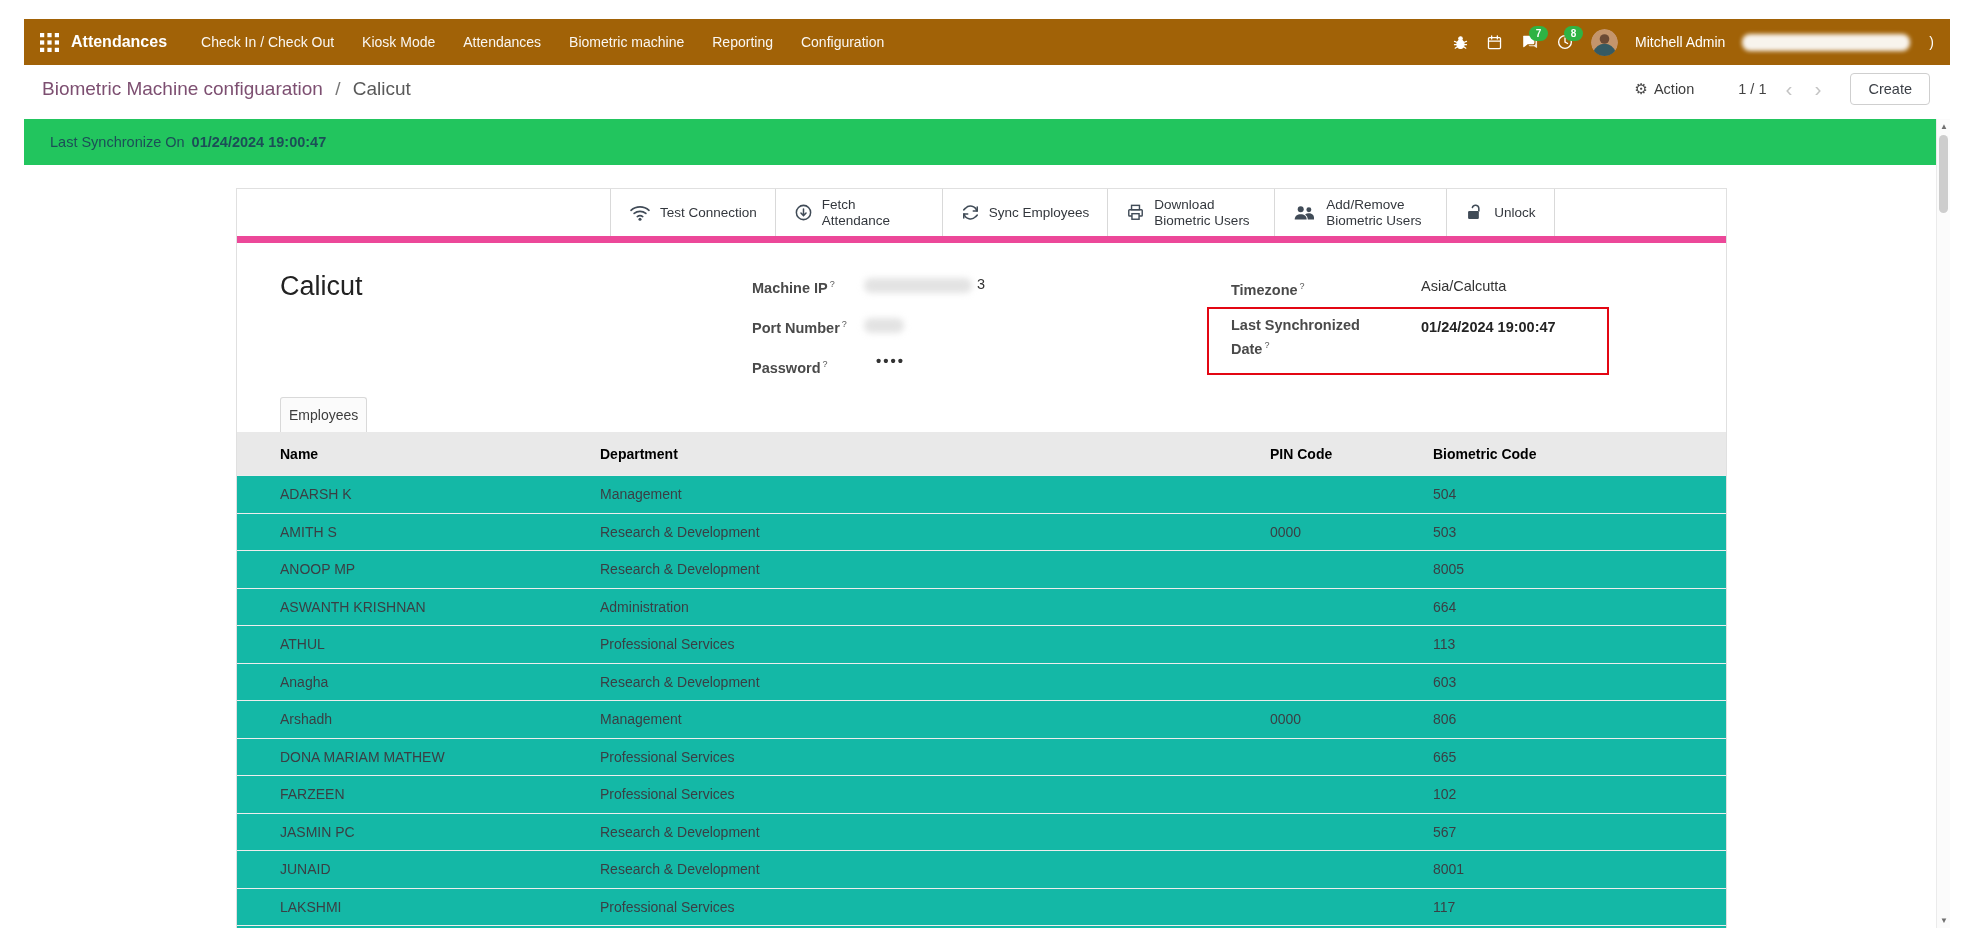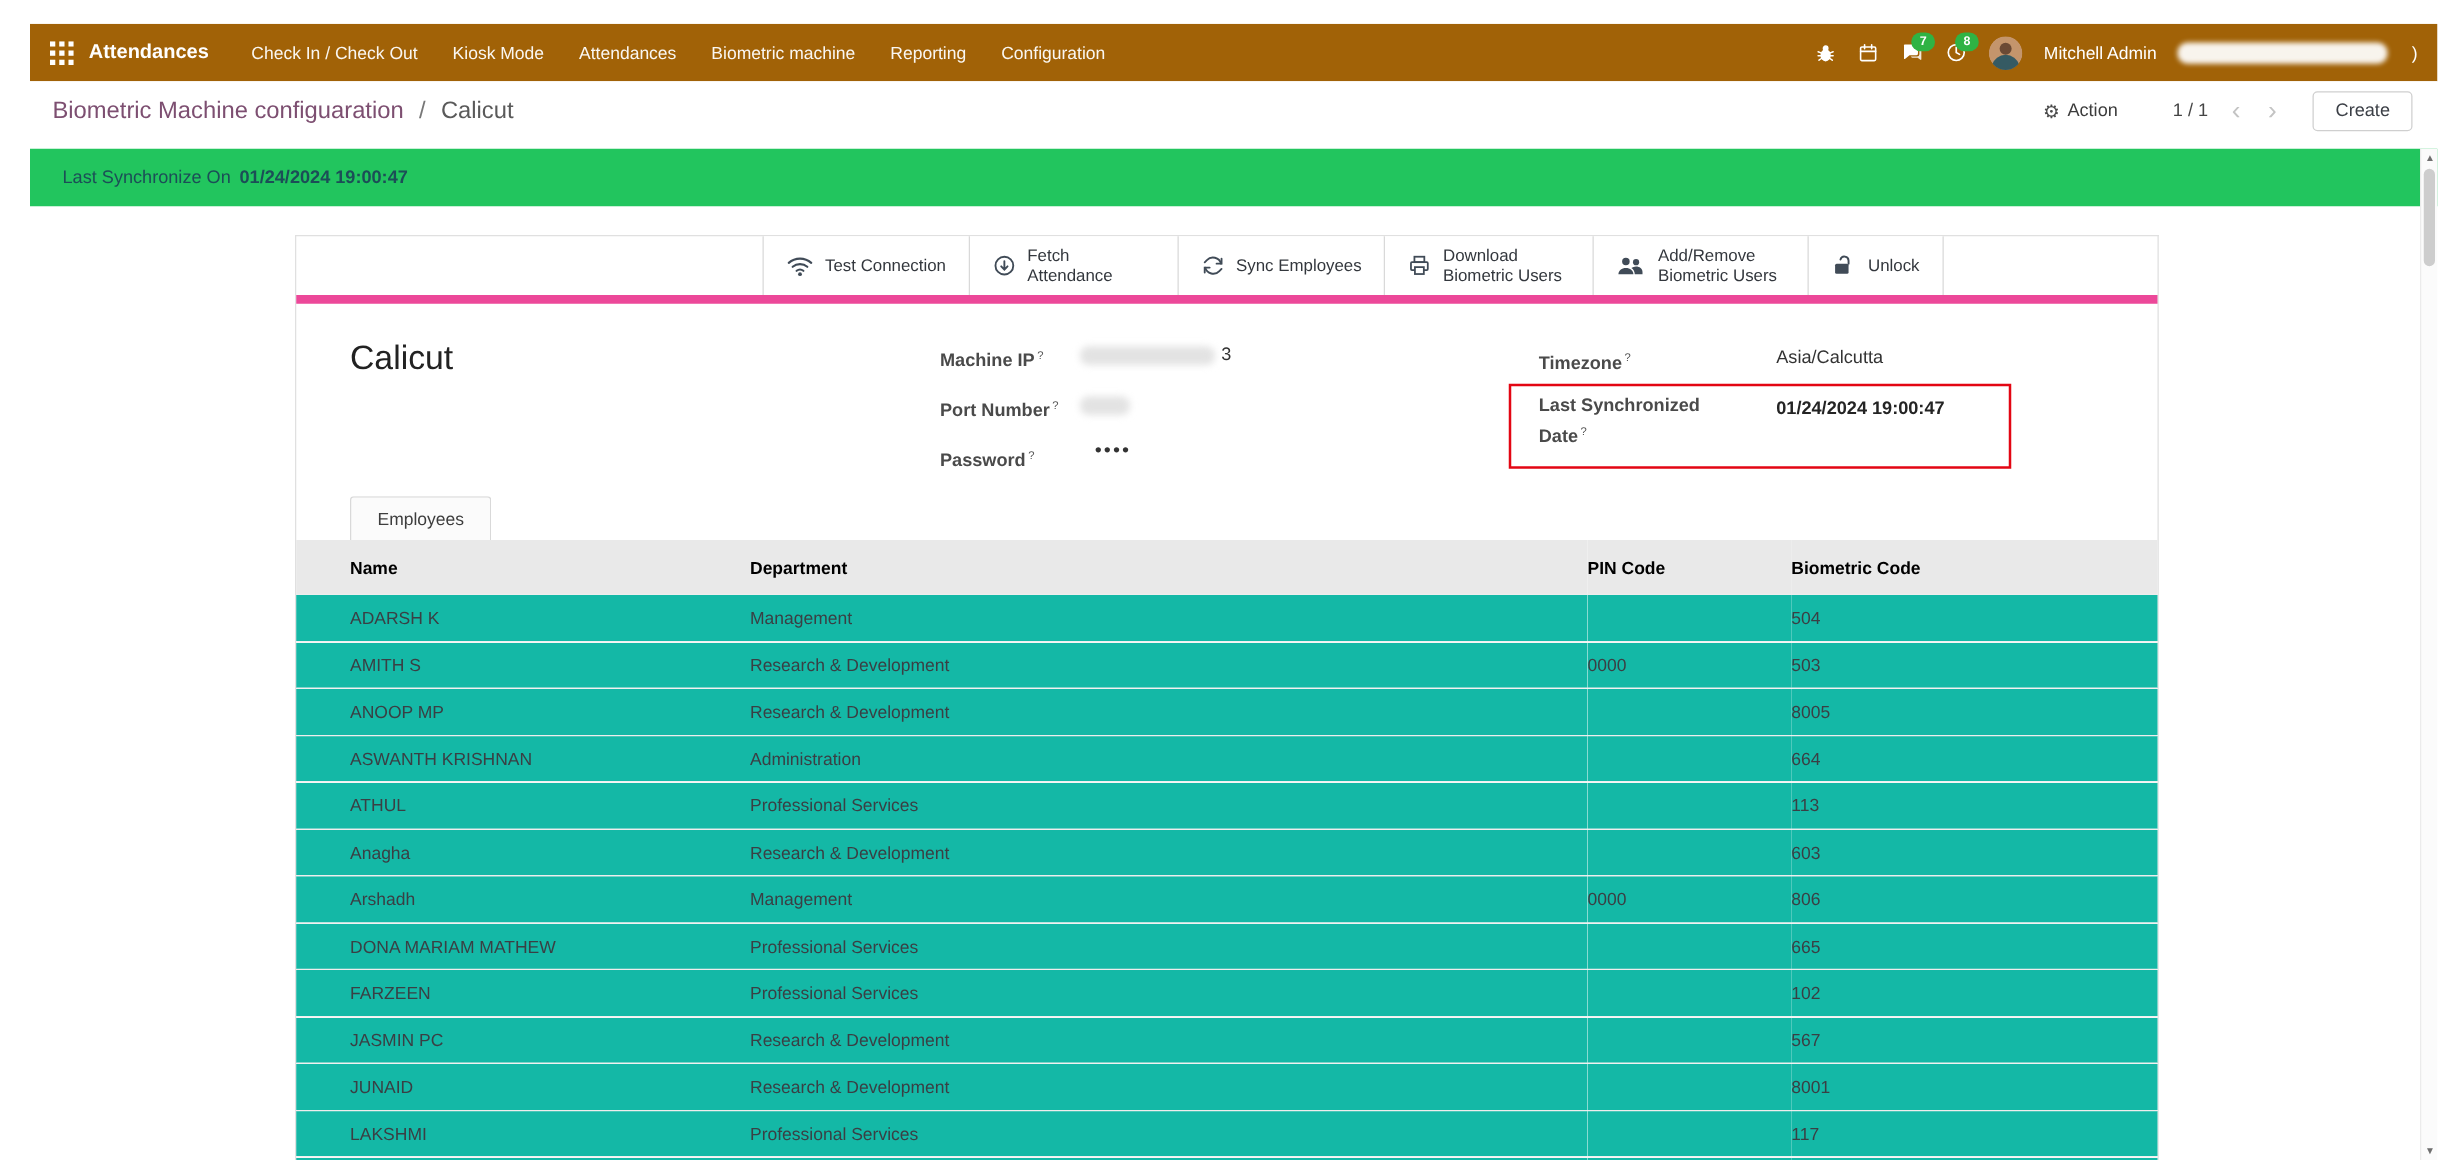--- a/index.html
+++ b/index.html
@@ -61,21 +61,21 @@
   .help{font-size:9px;color:#555;vertical-align:super;margin-left:2px;font-weight:400;}
   .redact-ip{width:108px;height:15px;margin-right:5px;}
   .redact-port{width:40px;height:15px;}
   .pwd{font-weight:700;letter-spacing:2px;font-size:15px;color:#333;}
   .val-bold{font-weight:700;color:#242424;}
   .annotation-box{position:absolute;left:970px;top:64px;width:398px;height:64px;border:2px solid #e30613;pointer-events:none;}
   .w150{width:150px;}
 
   
   .tab-row{padding-left:43px;height:35px;display:flex;align-items:flex-end;}
-  .tab{height:35px;box-sizing:border-box;display:flex;align-items:center;padding:0 21px;background:#fbfbfb;
+  .tab{height:35px;box-sizing:border-box;display:flex;align-items:center;padding:0 8px;background:#fbfbfb;
     border:1px solid #d9d9d9;border-bottom:none;border-radius:3px 3px 0 0;font-size:14px;color:#3d3d3d;cursor:pointer;}
 
   
   table{width:100%;border-collapse:collapse;table-layout:fixed;}
   col.c-name{width:363px;}col.c-dept{width:670px;}col.c-pin{width:163px;}
   th{background:#e9e9e9;height:43px;text-align:left;font-size:14px;font-weight:700;color:#000000;padding:0;}
   th:first-child,td:first-child{padding-left:43px;}
   td{height:36.5px;border-top:1px solid #ededed;font-size:14px;color:#3a3f44;padding:0;white-space:nowrap;overflow:hidden;}
   tbody tr{cursor:pointer;background:#14b8a6;}
 

